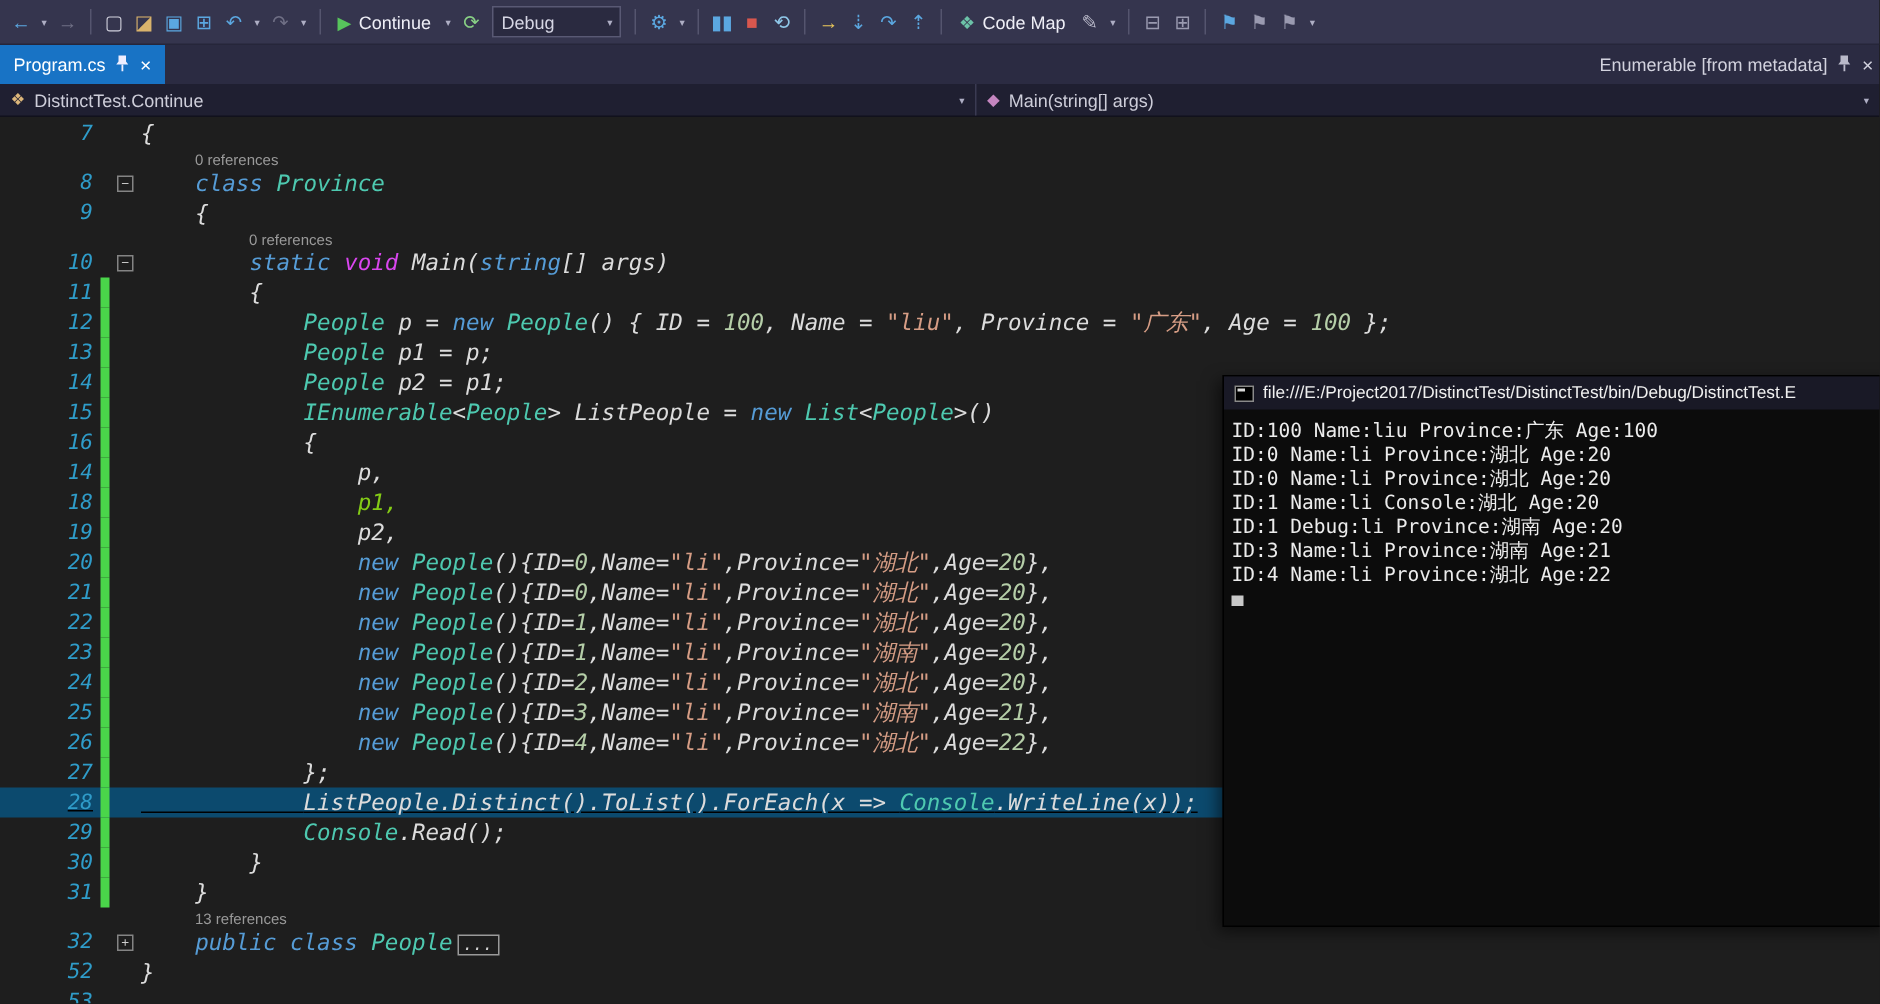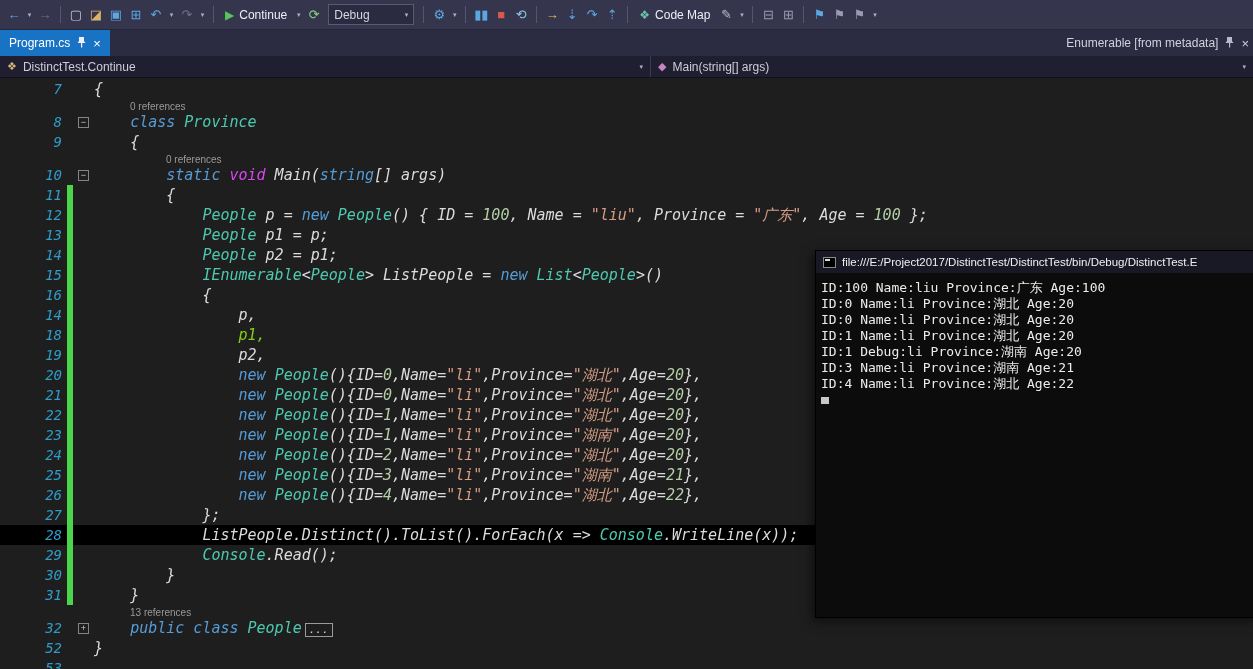--- a/index.html
+++ b/index.html
@@ -28,21 +28,21 @@
   .nav-left{width:651px;border-right:1px solid #3a3a52;}
   .nav-right{flex:1;}
   .nav-caret{margin-left:auto;font-size:7px;color:#aeaec4;}
   .nav-icon{font-size:11px;}
 
   
   .editor{position:absolute;top:79px;left:0;right:0;bottom:0;background:#1e1e1e;overflow:hidden;
     font-family:"DejaVu Sans Mono",monospace;font-style:italic;font-size:15px;}
   .ed-row{display:flex;height:20px;line-height:20px;}
   .ed-row.lens{height:13px;line-height:13px;}
-  .ed-row.hl{background:#000000;text-decoration:underline;}
+  .ed-row.hl{background:#0c4a6e;text-decoration:underline;}
   .ln{width:62px;flex:none;text-align:right;color:#2f9cc9;font-size:14px;}
   .chg{width:6px;flex:none;margin-left:5px;}
   .chg.green{background:#4ad54a;}
   .fold{width:21px;flex:none;display:flex;align-items:center;justify-content:center;}
   .foldbox{width:11px;height:11px;border:1px solid #848484;font-style:normal;font-size:9px;line-height:9px;text-align:center;color:#cfcfcf;font-family:"Liberation Sans",sans-serif;background:#1e1e1e;}
   .code{white-space:pre;color:#dcdcdc;}
   .lens-text{color:#9a9a9a;font-size:10px;font-style:normal;font-family:"Liberation Sans",sans-serif;}
   .cbox{display:inline-block;border:1px solid #9a9a9a;line-height:12px;font-size:11px;padding:0 3px;margin-left:3px;color:#d4d4d4;}
 
   
@@ -343,21 +343,21 @@
   <div class="console">
     <div class="console-titlebar">
       <span class="console-icon"></span>
       <span>file:///E:/Project2017/DistinctTest/DistinctTest/bin/Debug/DistinctTest.E</span>
     </div>
     <div class="console-body">
       <div id="console-lines">
           <div class="con-line">ID:100 Name:liu Province:广东 Age:100</div>
           <div class="con-line">ID:0 Name:li Province:湖北 Age:20</div>
           <div class="con-line">ID:0 Name:li Province:湖北 Age:20</div>
-          <div class="con-line">ID:1 Name:li Province:湖北 Age:20</div>
+          <div class="con-line">ID:1 Name:li Console:湖北 Age:20</div>
           <div class="con-line">ID:1 Debug:li Province:湖南 Age:20</div>
           <div class="con-line">ID:3 Name:li Province:湖南 Age:21</div>
           <div class="con-line">ID:4 Name:li Province:湖北 Age:22</div>
         </div>
       <div class="con-cursor"></div>
     </div>
   </div>
 
 </div>
 

